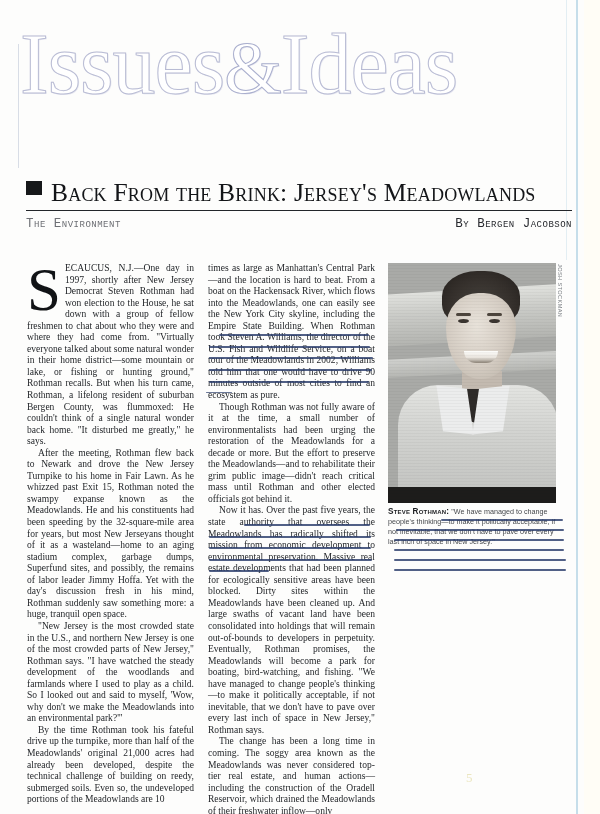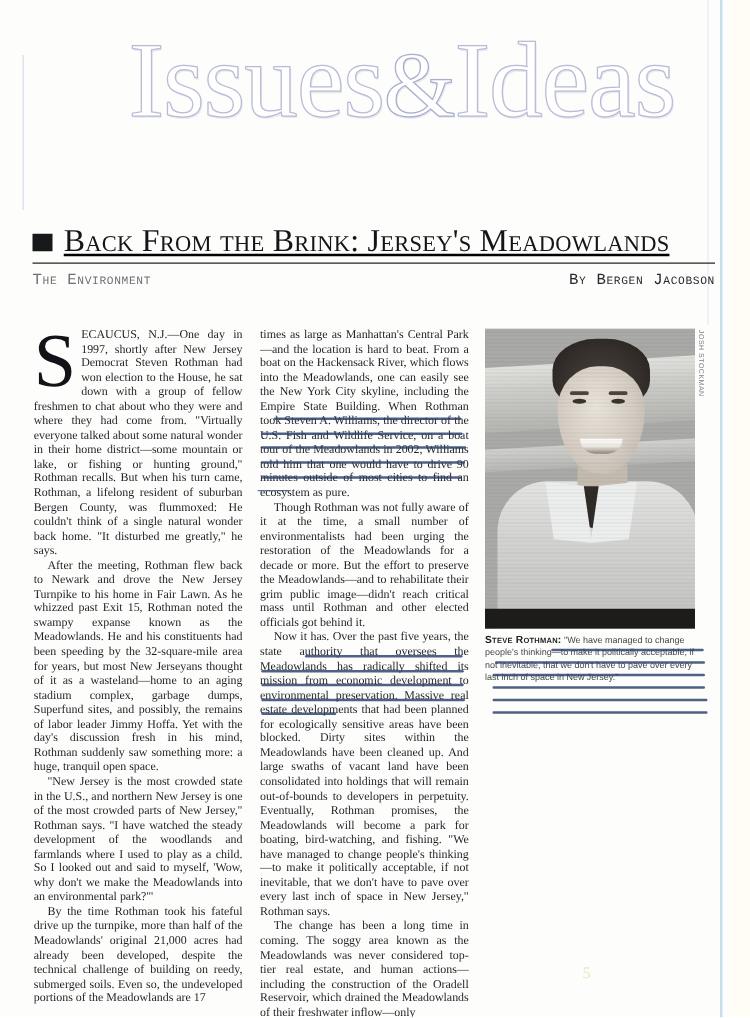--- a/index.html
+++ b/index.html
@@ -57,39 +57,36 @@
     font-size: 86px;
     line-height: 92px;
     letter-spacing: -1px;
     color: #ffffff;
     -webkit-text-stroke: 1px #b9bcd4;
     text-shadow:
       0 0 1px #c9ccdf,
       1px 1px 0 #e9eaf2;
     white-space: nowrap;
     user-select: none;
-    text-align: right;
   }
   .masthead .amp {
     font-size: 74px;
     -webkit-text-stroke: 1px #a9aecd;
   }
 
   
   .head-wrap {
     position: absolute;
     left: 26px;
     top: 178px;
     width: 546px;
   }
   .head-line {
     display: flex;
-    align-items: center;
     gap: 9px;
-    text-decoration: underline;
   }
   .head-bullet {
     width: 16px;
     height: 14px;
     background: #16181a;
     flex: 0 0 auto;
     margin-top: 3px;
   }
   .headline {
     font-family: "Liberation Serif", "DejaVu Serif", serif;
@@ -339,21 +336,21 @@
     <div class="kicker-row">
       <div class="kicker">The Environment</div>
       <div class="byline">By Bergen Jacobson</div>
     </div>
   </div>
 
   <div class="col" id="col1">
     <p class="first"><span class="dropcap">S</span><span>ECAUCUS, N.J.—One day in 1997, shortly after New Jersey Democrat Steven Rothman had won election to the House, he sat down with a group of fellow freshmen to chat about who they were and where they had come from. "Virtually everyone talked about some natural wonder in their home district—some mountain or lake, or fishing or hunting ground," Rothman recalls. But when his turn came, Rothman, a lifelong resident of suburban Bergen County, was flummoxed: He couldn't think of a single natural wonder back home. "It disturbed me greatly," he says.</span></p>
     <p><span>After the meeting, Rothman flew back to Newark and drove the New Jersey Turnpike to his home in Fair Lawn. As he whizzed past Exit 15, Rothman noted the swampy expanse known as the Meadowlands. He and his constituents had been speeding by the 32-square-mile area for years, but most New Jerseyans thought of it as a wasteland—home to an aging stadium complex, garbage dumps, Superfund sites, and possibly, the remains of labor leader Jimmy Hoffa. Yet with the day's discussion fresh in his mind, Rothman suddenly saw something more: a huge, tranquil open space.</span></p>
     <p><span>"New Jersey is the most crowded state in the U.S., and northern New Jersey is one of the most crowded parts of New Jersey," Rothman says. "I have watched the steady development of the woodlands and farmlands where I used to play as a child. So I looked out and said to myself, 'Wow, why don't we make the Meadowlands into an environmental park?'"</span></p>
-    <p><span>By the time Rothman took his fateful drive up the turnpike, more than half of the Meadowlands' original 21,000 acres had already been developed, despite the technical challenge of building on reedy, submerged soils. Even so, the undeveloped portions of the Meadowlands are 17</span></p>
+    <p><span>By the time Rothman took his fateful drive up the turnpike, more than half of the Meadowlands' original 21,000 acres had already been developed, despite the technical challenge of building on reedy, submerged soils. Even so, the undeveloped portions of the Meadowlands are 10</span></p>
   </div>
 
   <div class="col" id="col2">
     <p class="first"><span>times as large as Manhattan's Central Park—and the location is hard to beat. From a boat on the Hackensack River, which flows into the Meadowlands, one can easily see the New York City skyline, including the Empire State Building. When Rothman took Steven A. Williams, the director of the U.S. Fish and Wildlife Service, on a boat tour of the Meadowlands in 2002, Williams told him that one would have to drive 90 minutes outside of most cities to find an ecosystem as pure.</span></p>
     <p><span>Though Rothman was not fully aware of it at the time, a small number of environmentalists had been urging the restoration of the Meadowlands for a decade or more. But the effort to preserve the Meadowlands—and to rehabilitate their grim public image—didn't reach critical mass until Rothman and other elected officials got behind it.</span></p>
     <p><span>Now it has. Over the past five years, the state authority that oversees the Meadowlands has radically shifted its mission from economic development to environmental preservation. Massive real estate developments that had been planned for ecologically sensitive areas have been blocked. Dirty sites within the Meadowlands have been cleaned up. And large swaths of vacant land have been consolidated into holdings that will remain out-of-bounds to developers in perpetuity. Eventually, Rothman promises, the Meadowlands will become a park for boating, bird-watching, and fishing. "We have managed to change people's thinking—to make it politically acceptable, if not inevitable, that we don't have to pave over every last inch of space in New Jersey," Rothman says.</span></p>
     <p><span>The change has been a long time in coming. The soggy area known as the Meadowlands was never considered top-tier real estate, and human actions—including the construction of the Oradell Reservoir, which drained the Meadowlands of their freshwater inflow—only</span></p>
   </div>
 
   <div class="photo-box">

